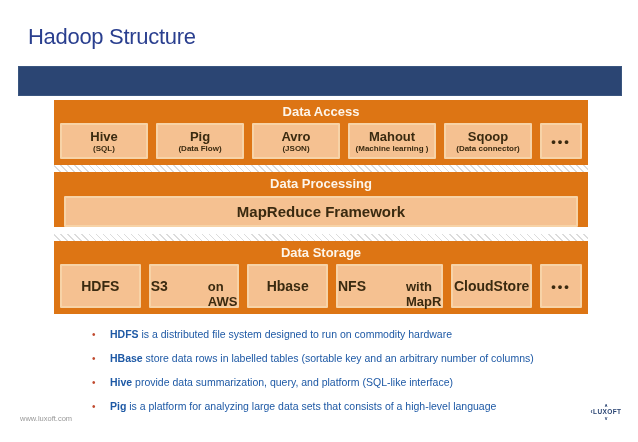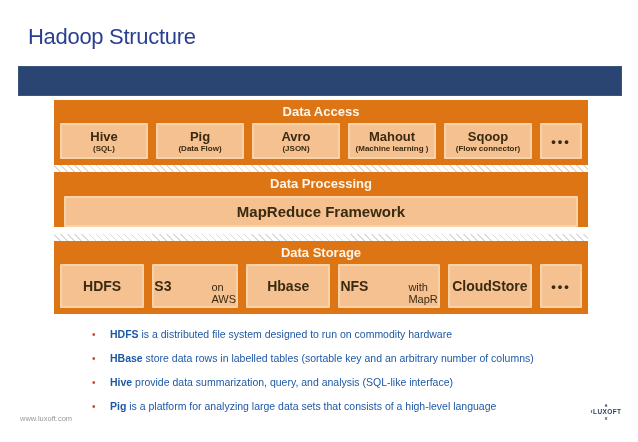--- a/index.html
+++ b/index.html
@@ -40,21 +40,21 @@
   .node-sub:empty{display:none;}
   .dots-glyph{font-size:13px;font-weight:bold;letter-spacing:2px;}
   .mapreduce{
     height:31px;margin:2px 10px 7px 10px;
     flex-direction:row;
   }
   .mapreduce .node-name{font-size:15px;}
   .storage-row .node{height:44px;flex-direction:row;align-items:baseline;gap:4px;padding-top:13px;}
   .storage-row .node.dots-box{padding-top:0;align-items:center;}
   .storage-row .node-name{font-size:14px;}
-  .node-subin{font-size:11px;font-weight:normal;margin-left:36px;}
+  .node-subin{font-size:13px;font-weight:bold;margin-left:36px;}
   .node-subin:empty{display:none;}
   .hatch-gap{
     height:7px;background:repeating-linear-gradient(45deg,#ffffff 0px,#ffffff 4px,#dcdcdc 4px,#dcdcdc 5px);
   }
   .bullets{
     position:absolute;left:92px;top:328px;width:510px;margin:0;padding:0;list-style:none;
   }
   .bullets li{
     display:flex;align-items:flex-start;height:24px;color:#1e59a5;font-size:10.5px;line-height:13px;
   }
@@ -94,21 +94,21 @@
       <div class="node">
         <div class="node-name">Avro</div>
         <div class="node-sub">(JSON)</div>
       </div>
       <div class="node">
         <div class="node-name">Mahout</div>
         <div class="node-sub">(Machine learning )</div>
       </div>
       <div class="node">
         <div class="node-name">Sqoop</div>
-        <div class="node-sub">(Flow connector)</div>
+        <div class="node-sub">(Data connector)</div>
       </div>
       <div class="node dots-box">
         <div class="dots-glyph">•••</div>
       </div>
     </div>
   </div>
 
   <div class="hatch-gap"></div>
 
   <div class="dsection">
@@ -155,21 +155,21 @@
   <li>
     <span class="marker">•</span>
     <span class="btext"><b>HDFS</b><span> is a distributed file system designed to run on commodity hardware</span></span>
   </li>
   <li>
     <span class="marker">•</span>
     <span class="btext"><b>HBase</b><span> store data rows in labelled tables (sortable key and an arbitrary number of columns)</span></span>
   </li>
   <li>
     <span class="marker">•</span>
-    <span class="btext"><b>Hive</b><span> provide data summarization, query, and analysis (SQL-like interface)</span></span>
+    <span class="btext"><b>Hive</b><span> provide data summarization, query, and platform (SQL-like interface)</span></span>
   </li>
   <li>
     <span class="marker">•</span>
     <span class="btext"><b>Pig</b><span> is a platform for analyzing large data sets that consists of a high-level language</span></span>
   </li>
 </ul>
 
 <div class="footer-url">www.luxoft.com</div>
 
 <div class="logo">

